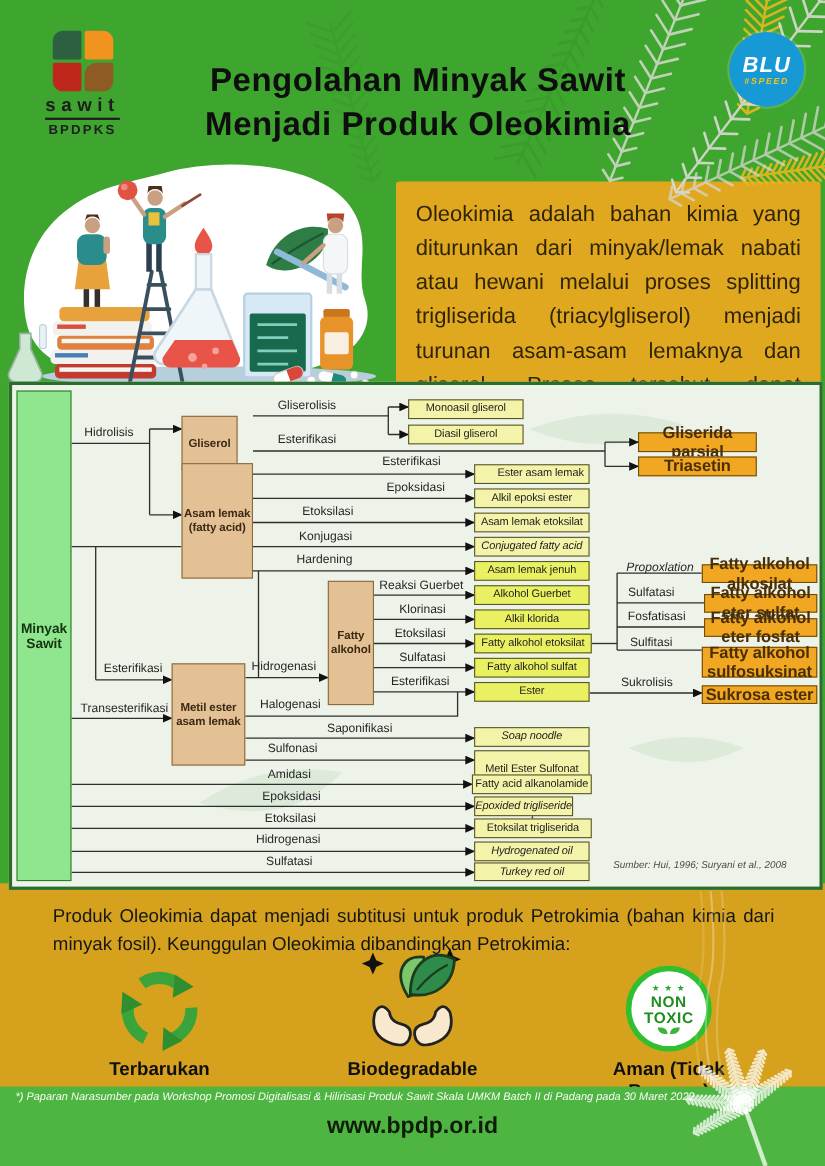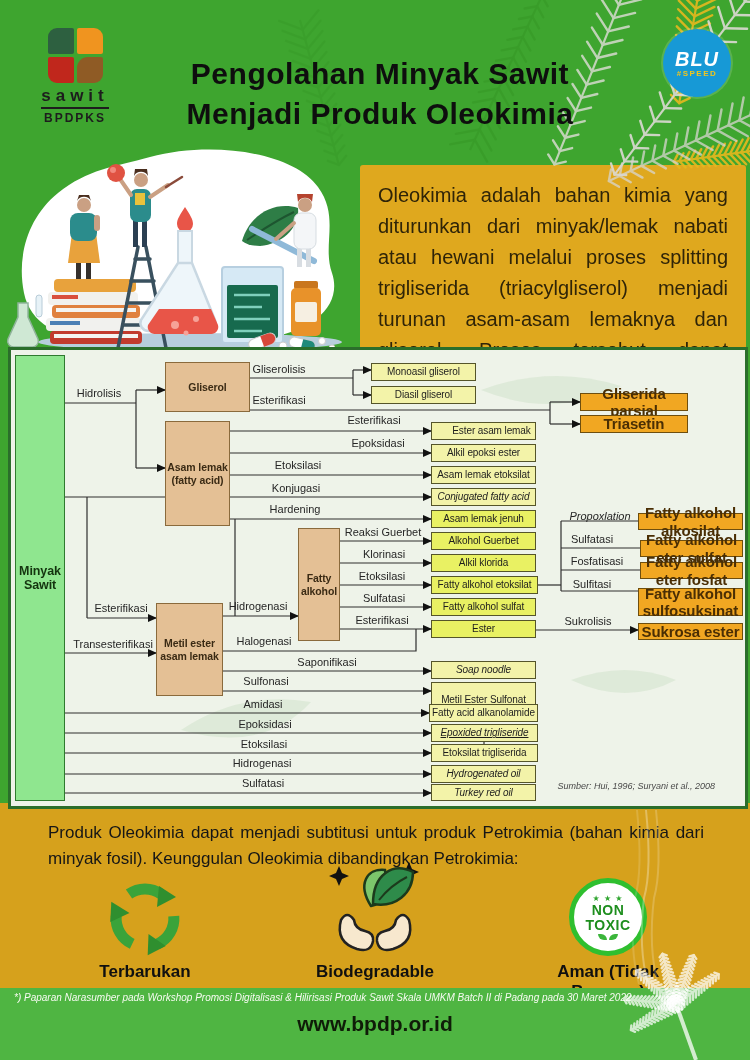--- a/index.html
+++ b/index.html
@@ -16,21 +16,21 @@
   #logo .s4{background:#8F5B25;border-radius:11px 2px 9px 2px;}
   #logo .word{font-size:17px;font-weight:bold;letter-spacing:5px;color:#1d1d1d;margin-top:3px;
               border-bottom:2px solid #1d1d1d;padding-bottom:1px;display:inline-block;}
   #logo .org{font-size:12px;font-weight:bold;letter-spacing:2px;color:#1d1d1d;margin-top:2px;}
   #title{position:absolute;left:135px;top:54px;width:490px;z-index:3;text-align:center;
          font-weight:bold;font-size:30px;line-height:40px;color:#0e0e0e;letter-spacing:.5px;}
   #blu{position:absolute;left:663px;top:29px;width:68px;height:68px;border-radius:50%;
        background:#1799D6;z-index:3;display:flex;flex-direction:column;align-items:center;
        justify-content:center;box-shadow:0 0 0 2px rgba(255,255,255,.15);}
   #blu .b1{color:#fff;font-weight:bold;font-style:italic;font-size:20px;letter-spacing:1px;line-height:20px;}
-  #blu .b2{color:#F2C51D;font-weight:bold;font-size:8px;letter-spacing:1.5px;}
+  #blu .b2{color:#F2C51D;font-weight:bold;font-size:8px;letter-spacing:1.5px;font-style:italic;}
   #intro{position:absolute;left:360px;top:165px;width:386px;height:186px;background:#DFA81E;
          z-index:1;border-radius:3px;box-sizing:border-box;padding:15px 18px;
          font-size:20px;line-height:1.55;color:#2F2408;text-align:justify;}
   #illus{position:absolute;left:0;top:145px;z-index:2;}
   
   #flow{position:absolute;left:8px;top:347px;width:734px;height:456px;z-index:3;
         background:#EEF3E9;border:3px solid #2B6E2B;box-sizing:content-box;}
   #flow svg.edges{position:absolute;left:0;top:0;}
   .node{position:absolute;display:flex;align-items:center;justify-content:center;
         text-align:center;border:1px solid #55552a;font-size:10px;line-height:1.15;
@@ -687,21 +687,21 @@
         <polyline points="550,171 627,171" fill="none" stroke="#2e2e2e" stroke-width="1.2"></polyline>
         <polyline points="550,198 629,198" fill="none" stroke="#2e2e2e" stroke-width="1.2"></polyline>
         <polyline points="550,220 629,220" fill="none" stroke="#2e2e2e" stroke-width="1.2"></polyline>
         <polyline points="550,241 627,241" fill="none" stroke="#2e2e2e" stroke-width="1.2"></polyline>
         <polyline points="525,280 627,280" fill="none" stroke="#2e2e2e" stroke-width="1.2" marker-end="url(#arr)"></polyline>
         <polyline points="473,389 473,396" fill="none" stroke="#2e2e2e" stroke-width="1.2"></polyline>
       </svg>
     <div id="credit">Sumber: Hui, 1996; Suryani et al., 2008</div>
   <div class="node source" style="left: 4px; top: 5px; width: 50px; height: 446px;">Minyak
 Sawit</div>
-      <div class="node tan" style="left: 154px; top: 12px; width: 85px; height: 50px;">Gliserol</div>
+      <div class="node tan" style="left: 154px; top: 28px; width: 51px; height: 50px;">Gliserol</div>
       <div class="node tan" style="left: 154px; top: 71px; width: 65px; height: 105px;">Asam lemak
 (fatty acid)</div>
       <div class="node tan" style="left: 287px; top: 178px; width: 42px; height: 113px;">Fatty
 alkohol</div>
       <div class="node tan" style="left: 145px; top: 253px; width: 67px; height: 93px;">Metil ester
 asam lemak</div>
       <div class="node pale" style="left: 360px; top: 13px; width: 105px; height: 18px;">Monoasil gliserol</div>
       <div class="node pale" style="left: 360px; top: 36px; width: 105px; height: 18px;">Diasil gliserol</div>
       <div class="node orange" style="left: 569px; top: 43px; width: 108px; height: 18px;">Gliserida parsial</div>
       <div class="node orange" style="left: 569px; top: 65px; width: 108px; height: 18px;">Triasetin</div>
@@ -717,21 +717,21 @@
       <div class="node lime" style="left: 420px; top: 270px; width: 105px; height: 18px;">Ester</div>
       <div class="node orange" style="left: 627px; top: 163px; width: 105px; height: 17px;">Fatty alkohol alkosilat</div>
       <div class="node orange" style="left: 629px; top: 190px; width: 103px; height: 17px;">Fatty alkohol eter sulfat</div>
       <div class="node orange" style="left: 629px; top: 212px; width: 103px; height: 17px;">Fatty alkohol eter fosfat</div>
       <div class="node orange" style="left: 627px; top: 238px; width: 105px; height: 28px;">Fatty alkohol
 sulfosuksinat</div>
       <div class="node orange" style="left: 627px; top: 273px; width: 105px; height: 17px;">Sukrosa ester</div>
       <div class="node pale it" style="left: 420px; top: 311px; width: 105px; height: 18px;">Soap noodle</div>
       <div class="node pale" style="left: 420px; top: 332px; width: 105px; height: 36px;">Metil Ester Sulfonat</div>
       <div class="node pale" style="left: 418px; top: 354px; width: 109px; height: 18px;">Fatty acid alkanolamide</div>
-      <div class="node pale it" style="left: 420px; top: 374px; width: 107px; height: 18px; text-decoration: underline;">Epoxided trigliseride</div>
+      <div class="node pale it" style="left: 420px; top: 374px; width: 90px; height: 18px;">Epoxided trigliseride</div>
       <div class="node pale" style="left: 420px; top: 394px; width: 107px; height: 18px;">Etoksilat trigliserida</div>
       <div class="node pale it" style="left: 420px; top: 415px; width: 105px; height: 18px;">Hydrogenated oil</div>
       <div class="node pale it" style="left: 420px; top: 434px; width: 105px; height: 17px;">Turkey red oil</div>
       <div class="flabel" style="left: 88px; top: 43px;">Hidrolisis</div>
       <div class="flabel" style="left: 268px; top: 19px;">Gliserolisis</div>
       <div class="flabel" style="left: 268px; top: 50px;">Esterifikasi</div>
       <div class="flabel" style="left: 363px; top: 70px;">Esterifikasi</div>
       <div class="flabel" style="left: 367px; top: 93px;">Epoksidasi</div>
       <div class="flabel" style="left: 287px; top: 115px;">Etoksilasi</div>
       <div class="flabel" style="left: 285px; top: 138px;">Konjugasi</div>

